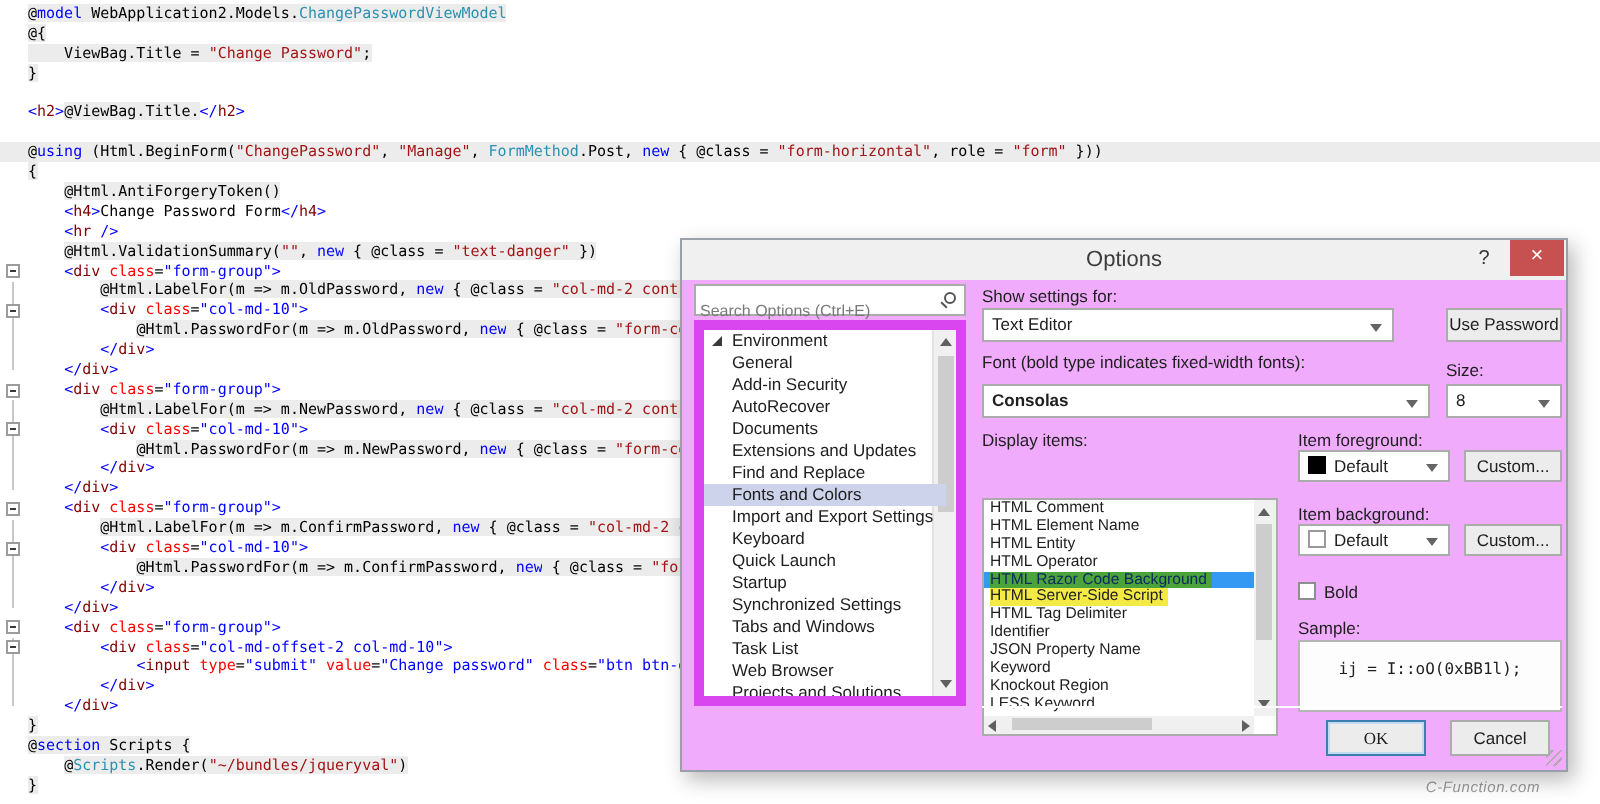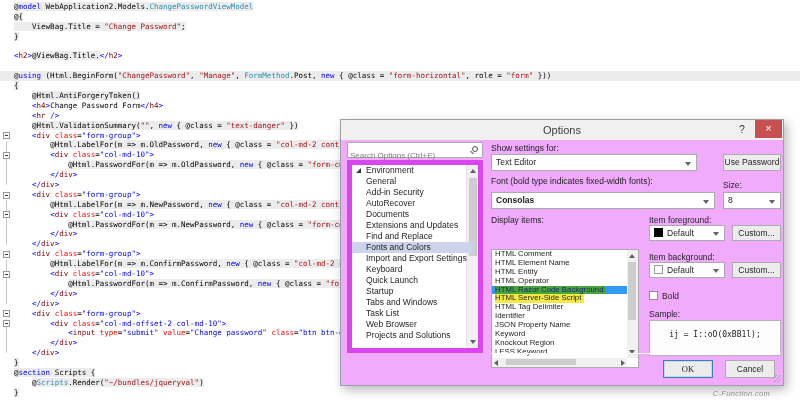--- a/index.html
+++ b/index.html
@@ -177,20 +177,21 @@
       <div class="tree-row tree-child"><span>Add-in Security</span></div>
       <div class="tree-row tree-child"><span>AutoRecover</span></div>
       <div class="tree-row tree-child"><span>Documents</span></div>
       <div class="tree-row tree-child"><span>Extensions and Updates</span></div>
       <div class="tree-row tree-child"><span>Find and Replace</span></div>
       <div class="tree-row tree-child tree-sel"><span>Fonts and Colors</span></div>
       <div class="tree-row tree-child"><span>Import and Export Settings</span></div>
       <div class="tree-row tree-child"><span>Keyboard</span></div>
       <div class="tree-row tree-child"><span>Quick Launch</span></div>
       <div class="tree-row tree-child"><span>Startup</span></div>
+      <div class="tree-row tree-child"><span>Synchronized Settings</span></div>
       <div class="tree-row tree-child"><span>Tabs and Windows</span></div>
       <div class="tree-row tree-child"><span>Task List</span></div>
       <div class="tree-row tree-child"><span>Web Browser</span></div>
       <div class="tree-row tree-root"><span>Projects and Solutions</span></div>
     </div>
 
   <div class="panel-label" style="left:150px;top:23px;">Show settings for:</div>
   <div class="dd" style="left:150px;top:34px;width:206px;height:17px;">
     <span>Text Editor</span>
     <span class="chev"></span>

